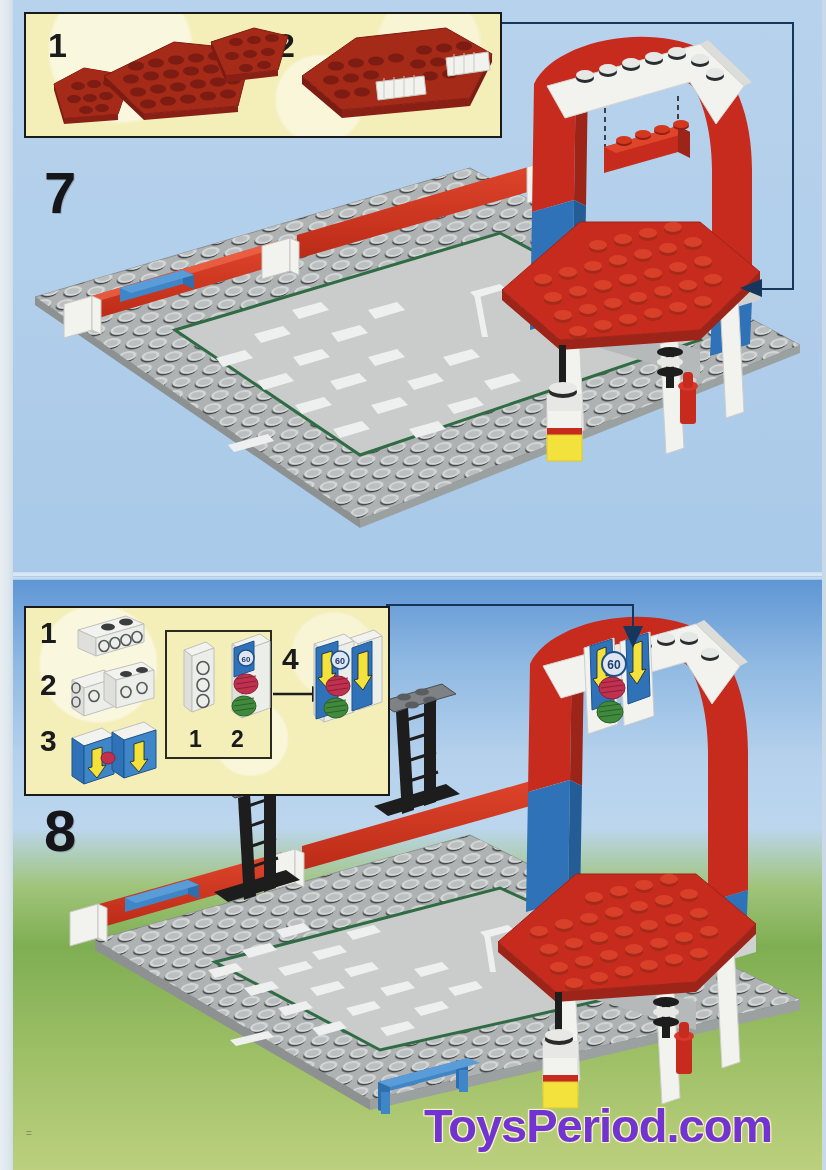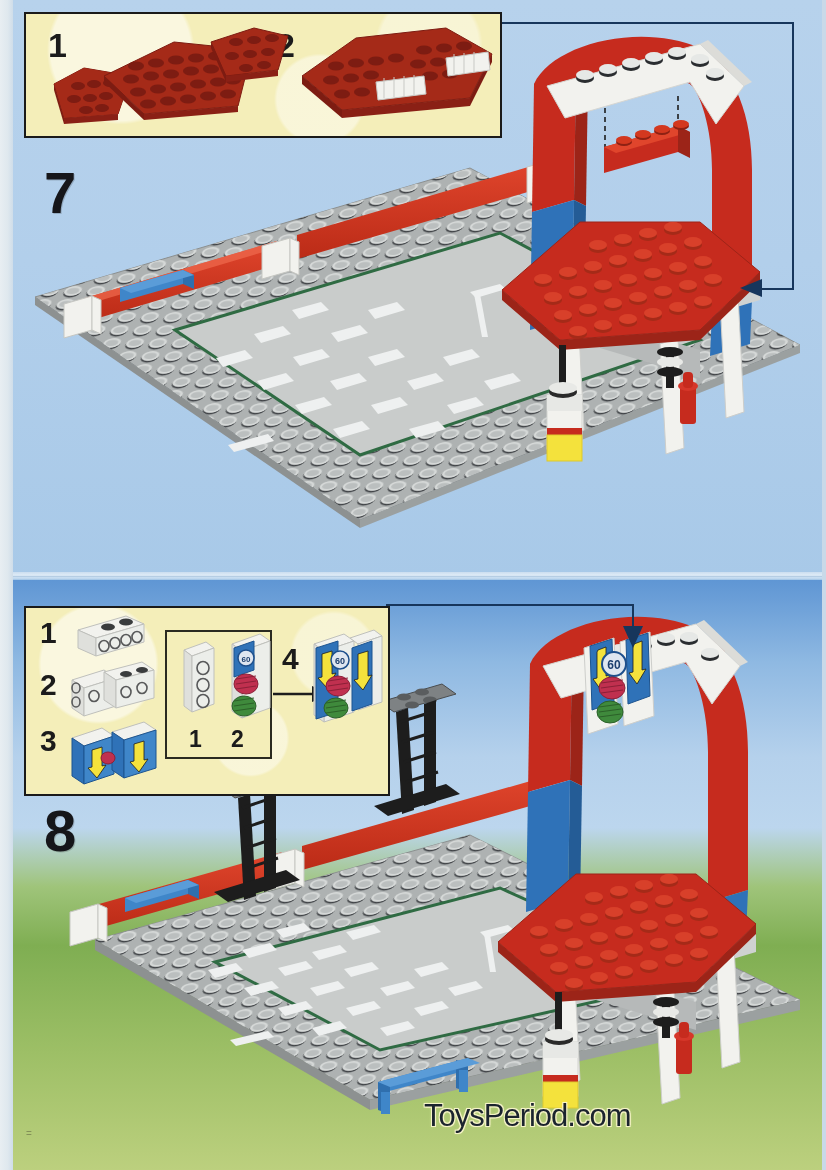--- a/index.html
+++ b/index.html
@@ -38,22 +38,22 @@
   
   #nested-box{position:absolute;left:139px;top:22px;width:103px;height:125px;border:2px solid #2a2a20;background:#f4eeb9;}
   #nested-box .sub-num{font-size:23px;}
 
   
   .leader{position:absolute;background:#17365c;z-index:28;}
   .arrowhead{position:absolute;width:0;height:0;z-index:29;}
 
   
   #watermark{position:absolute;left:424px;top:1098px;z-index:70;
-      font-size:31px;font-weight:normal;font-family:"Liberation Sans",sans-serif;
-      color:#0f172a;letter-spacing:-1px;
+      font-size:47px;font-weight:bold;font-family:"Liberation Sans",sans-serif;
+      color:#6d28d9;letter-spacing:-1px;
       text-shadow:0 0 3px #f7f0b8,1px 1px 0 #fdfad8,-1px -1px 0 #fdfad8,
                   1px -1px 0 #fdfad8,-1px 1px 0 #fdfad8;
       opacity:.92;white-space:nowrap;}
   #page-number{position:absolute;left:26px;top:1128px;z-index:70;font-size:10px;
       color:#5d6340;opacity:.55;letter-spacing:-1px;}
 
   
   svg{display:block;overflow:visible;}
 </style>
 </head>

